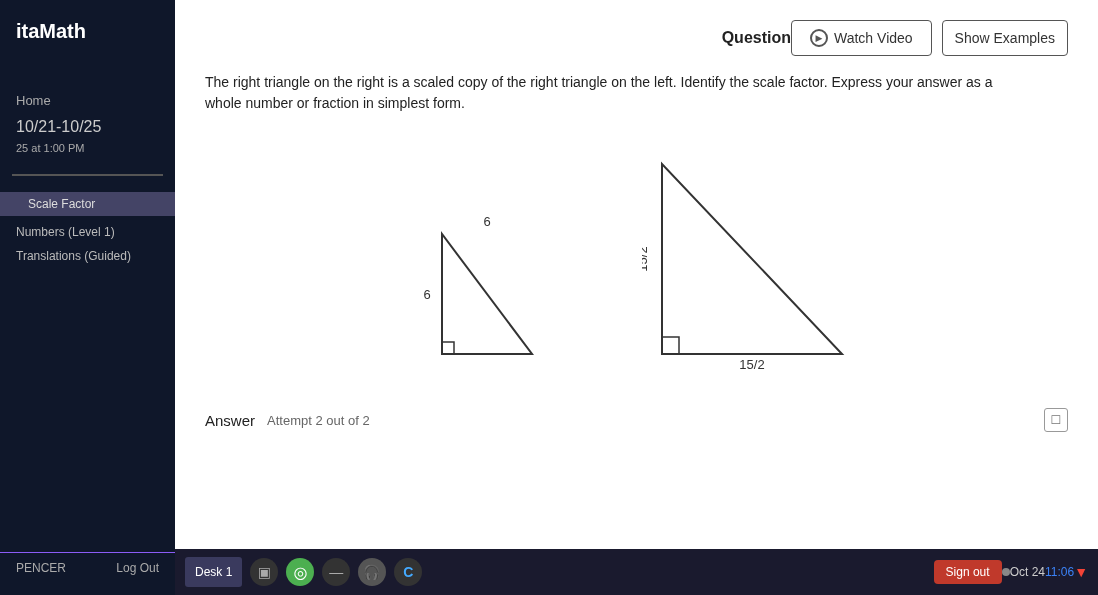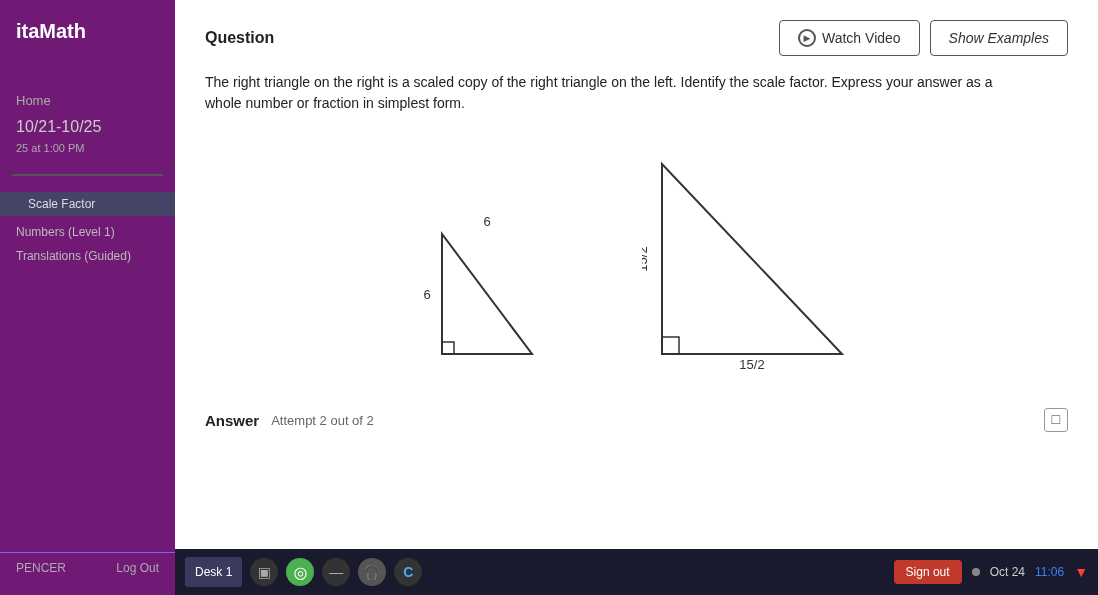--- a/index.html
+++ b/index.html
@@ -3,21 +3,21 @@
   <meta charset="utf-8">
   <style>
     * { box-sizing: border-box; margin: 0; padding: 0; }
     body { font-family: Arial, sans-serif; background: #f0f0f0; width: 1098px; height: 595px; overflow: hidden; display: flex; flex-direction: column; }
 
     .app-container { display: flex; flex: 1; height: 100%; }
 
     
     .sidebar {
       width: 175px;
-      background: #701a75;
+      background: #0f172a;
       display: flex;
       flex-direction: column;
       padding: 12px 0;
       flex-shrink: 0;
     }
     .sidebar-logo {
       color: #ffffff;
       font-size: 20px;
       font-weight: bold;
       padding: 8px 16px 16px;
@@ -75,21 +75,21 @@
       flex: 1;
       background: #ffffff;
       display: flex;
       flex-direction: column;
       padding: 20px 30px 10px;
       position: relative;
     }
 
     .question-header {
       display: flex;
-      justify-content: space-between;
+      justify-content: flex-end;
       align-items: center;
       margin-bottom: 16px;
     }
     .question-label {
       font-size: 16px;
       font-weight: bold;
       color: #222;
     }
     .header-buttons {
       display: flex;
@@ -114,26 +114,25 @@
       border-radius: 50%;
       display: flex;
       align-items: center;
       justify-content: center;
       font-size: 9px;
       color: #555;
     }
     .btn-examples {
       border: 1px solid #555;
       background: #fff;
-      padding: 8px 18px;
+      padding: 8px 12px;
       border-radius: 4px;
       font-size: 14px;
       cursor: pointer;
       color: #333;
-      font-style: italic;
     }
 
     .question-text {
       font-size: 14px;
       color: #222;
       line-height: 1.5;
       margin-bottom: 20px;
       max-width: 820px;
     }
 
@@ -154,21 +153,21 @@
     }
 
     .answer-row {
       display: flex;
       align-items: center;
       gap: 12px;
       margin-top: 10px;
     }
     .answer-label {
       font-size: 15px;
-      font-weight: bold;
+      font-weight: normal;
       color: #222;
     }
     .attempt-label {
       font-size: 13px;
       color: #666;
     }
     .answer-box-icon {
       margin-left: auto;
       width: 24px;
       height: 24px;
@@ -211,21 +210,20 @@
       font-size: 16px;
     }
     .taskbar-icon.green { background: #4caf50; }
     .taskbar-icon.dark { background: #333; }
     .taskbar-icon.gray { background: #555; }
 
     .taskbar-spacer { flex: 1; }
     .taskbar-right {
       display: flex;
       align-items: center;
-      gap: 10px;
     }
     .taskbar-signout {
       background: #c0392b;
       color: #fff;
       font-size: 12px;
       padding: 5px 12px;
       border-radius: 4px;
       cursor: pointer;
     }
     .taskbar-dot {

